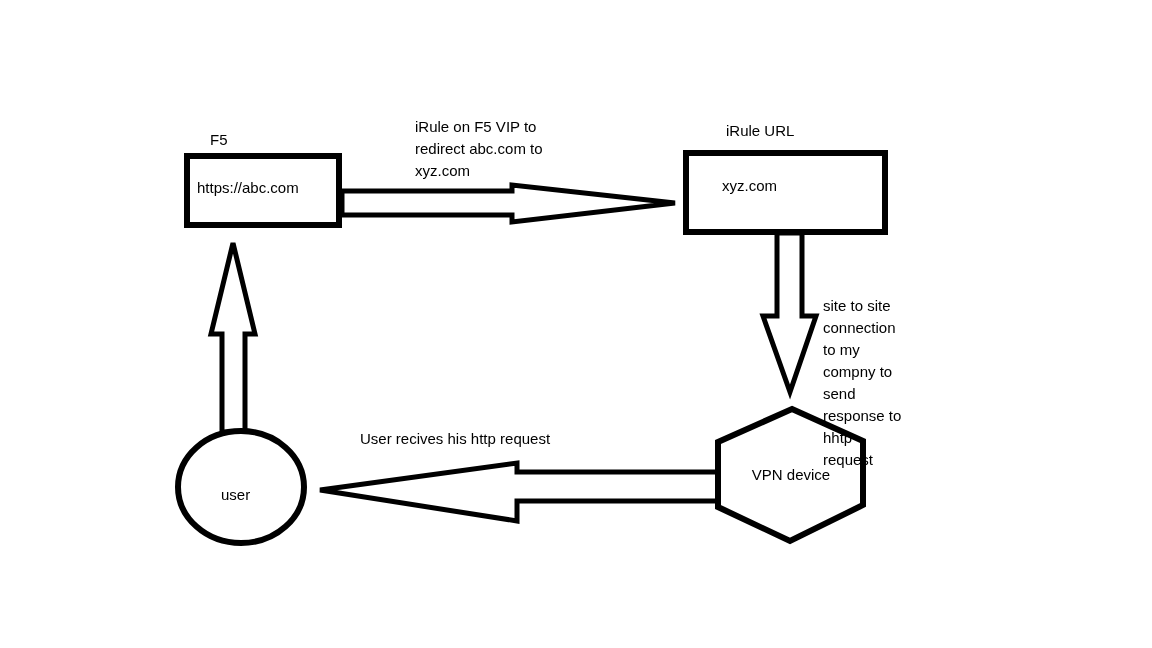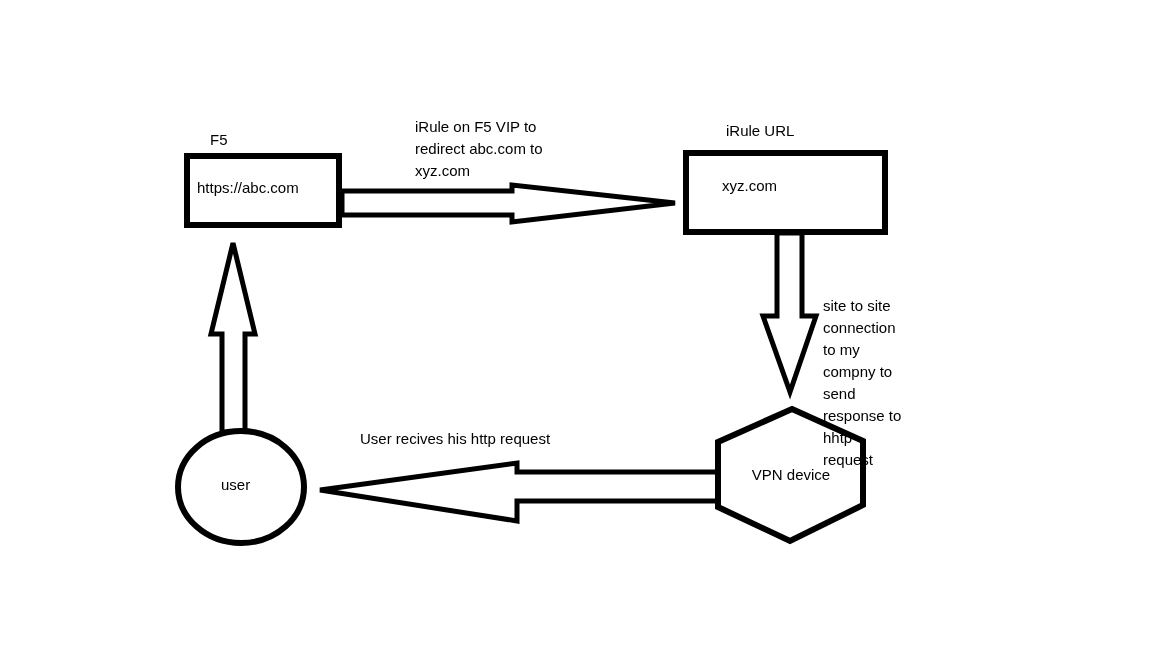--- a/index.html
+++ b/index.html
@@ -68,17 +68,17 @@
 
   <div class="txt" style="left:722px; top:175px;">xyz.com</div>
 
   <div class="txt center" style="left:718px; top:464px; width:146px;">VPN device</div>
 
   <div class="txt" style="left:823px; top:295px;">site to site connection
 to my compny to send
 response to hhtp
 request</div>
 
-  <div class="txt" style="left:221px; top:474px;text-align:center;">user</div>
+  <div class="txt" style="left:221px; top:484px;text-align:center;">user</div>
 
   <div class="txt" style="left:360px; top:428px;">User recives his http request</div>
 
 </div>
 
 </body></html>

